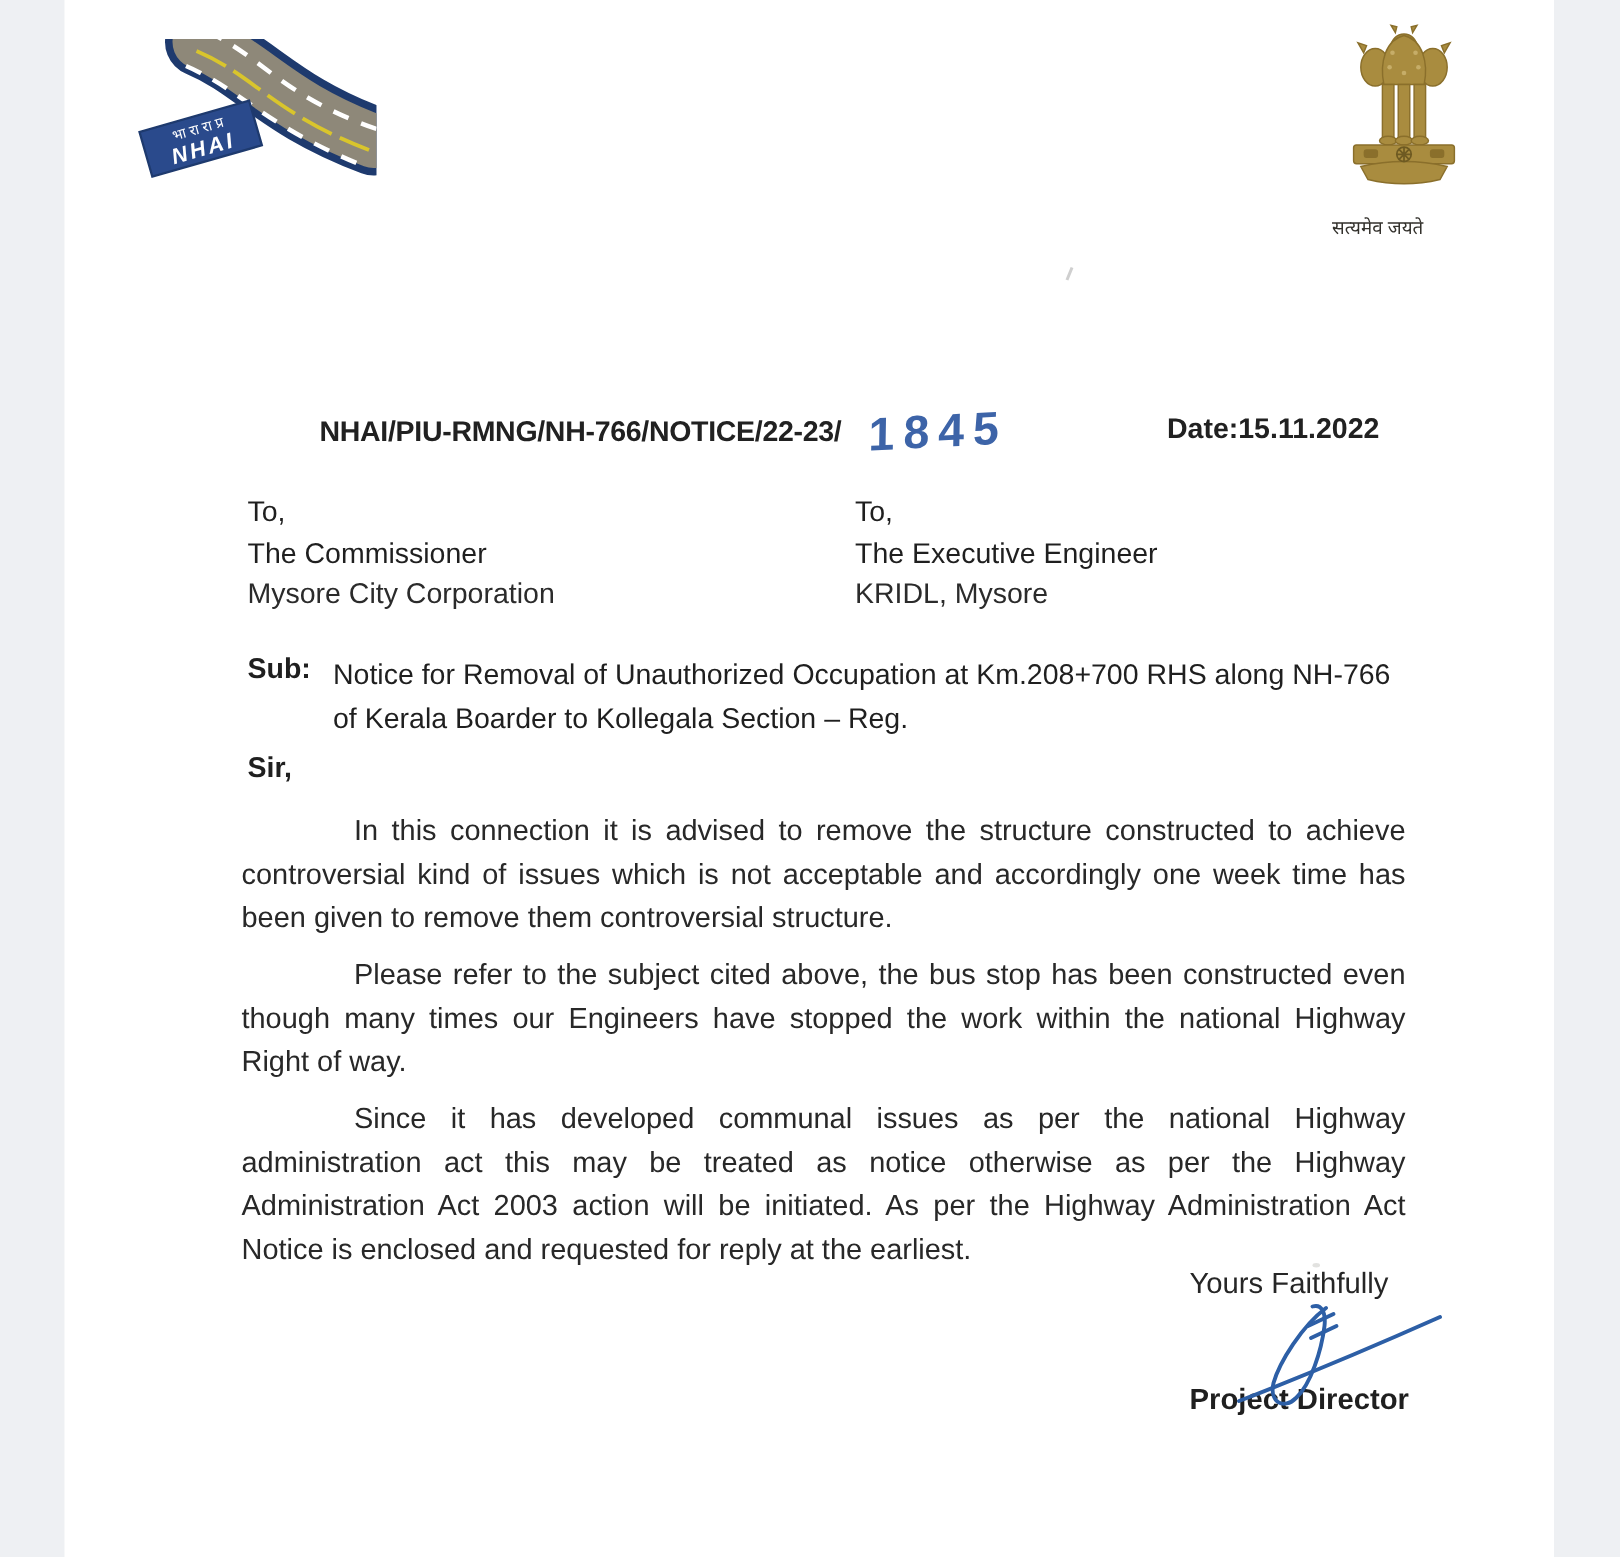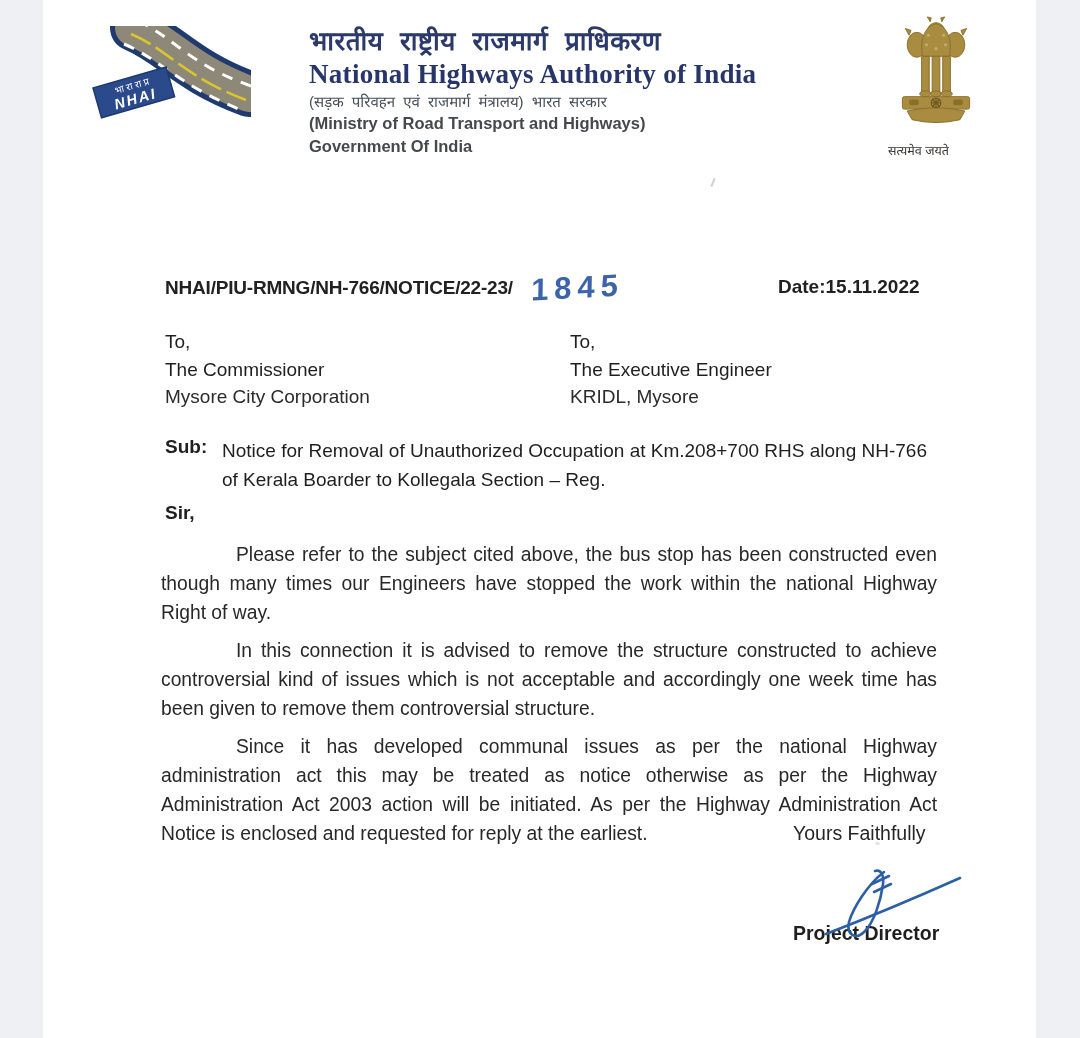--- a/index.html
+++ b/index.html
@@ -30,21 +30,21 @@
   .ministry-english{
     font-size:16.5px;font-weight:bold;color:#45484c;line-height:21px;
   }
   .govt{
     font-size:16.5px;font-weight:bold;color:#45484c;line-height:21px;margin-top:2px;
   }
   .emblem{position:absolute;left:845px;top:16px;width:112px;}
   .emblem-motto{font-size:12.5px;color:#33312c;margin-top:2px;}
   
   .ref-row{position:absolute;left:122px;top:270px;white-space:nowrap;}
-  .ref-number{font-size:19px;font-weight:bold;color:#212121;letter-spacing:-0.2px;}
+  .ref-number{font-size:19px;font-weight:bold;color:#212121;letter-spacing:-0.2px;margin-left:48px;}
   .handwritten{
     display:inline-block;font-size:31px;color:#3d64a8;font-weight:bold;
     letter-spacing:6px;margin-left:18px;vertical-align:-4px;
     transform:rotate(-3deg) skewX(-4deg);
   }
   .date{position:absolute;left:707px;top:276px;font-size:19px;font-weight:bold;color:#212121;margin-left:28px;}
   
   .addr{position:absolute;top:328px;width:360px;font-size:19px;line-height:27.5px;}
   .addr-1{left:122px;}
   .addr-2{left:527px;}
@@ -55,21 +55,21 @@
   .subject-label{font-weight:bold;font-size:19px;width:57px;flex:none;color:#1f1f1f;}
   .subject-text{font-weight:normal;font-size:19px;line-height:29px;width:712px;color:#1f1f1f;}
   .sir{position:absolute;left:122px;top:502px;font-size:19px;font-weight:bold;color:#1f1f1f;}
   
   .letter-body{position:absolute;left:118px;top:540px;width:776px;}
   .letter-body p{
     margin:0 0 9px 0;text-indent:75px;text-align:justify;
     font-size:19.3px;line-height:29px;color:#282828;
   }
   
-  .closing-va{position:absolute;left:750px;top:822px;font-size:19.5px;color:#262626;}
+  .closing-va{position:absolute;left:750px;top:845px;font-size:19.5px;color:#262626;}
   .closing-role{position:absolute;left:750px;top:922px;font-size:19.5px;font-weight:bold;color:#1f1f1f;}
   .signature{position:absolute;left:695px;top:858px;z-index:3;}
   
   .speck-1{position:absolute;left:669px;top:178px;width:2px;height:9px;background:#cfcfcf;transform:rotate(22deg);}
   .speck-2{position:absolute;left:832px;top:842px;width:5px;height:3px;background:#e2e2e0;border-radius:50%;}
 </style>
 </head>
 <body>
 
 <div class="page">
@@ -88,27 +88,20 @@
       <path d="M 33,18 C 70,34 86,58 150,84" fill="none" stroke="#ffffff" stroke-width="3" stroke-dasharray="11 9"></path>
 
       <g transform="translate(2,62) rotate(-16)">
         <rect x="0" y="0" width="76" height="31" fill="#2a4a8c" stroke="#1e3a6e" stroke-width="1.5"></rect>
         <text x="38" y="12" text-anchor="middle" font-size="9.5" fill="#ffffff">भा रा रा प्र</text>
         <text x="38" y="27" text-anchor="middle" font-size="14.5" font-weight="bold" font-style="italic" letter-spacing="2" fill="#ffffff">NHAI</text>
       </g>
     </svg>
   </div>
 
-  <div class="org-block">
-    <div class="org-hindi">भारतीय  राष्ट्रीय  राजमार्ग  प्राधिकरण</div>
-    <div class="org-english">National Highways Authority of India</div>
-    <div class="ministry-hindi">(सड़क परिवहन एवं राजमार्ग मंत्रालय) भारत सरकार</div>
-    <div class="ministry-english">(Ministry of Road Transport and Highways)</div>
-    <div class="govt">Government Of India</div>
-  </div>
 
   <div class="emblem">
     <svg width="96" height="120" viewBox="0 0 100 125">
       <g fill="#a98c3f" stroke="#8a6f2b" stroke-width="1">
 
         <ellipse cx="30" cy="30" rx="10" ry="13"></ellipse>
         <ellipse cx="70" cy="30" rx="10" ry="13"></ellipse>
         <path d="M22,20 l-4,-7 6,2 z M78,20 l4,-7 -6,2 z"></path>
 
         <circle cx="50" cy="16" r="9"></circle>
@@ -166,22 +159,22 @@
   </div>
 
   <div class="subject">
     <div class="subject-label">Sub:</div>
     <div class="subject-text">Notice for Removal of Unauthorized Occupation at Km.208+700 RHS along NH-766 of Kerala Boarder to Kollegala Section – Reg.</div>
   </div>
 
   <div class="sir">Sir,</div>
 
   <div class="letter-body">
+    <p>In this connection it is advised to remove the structure constructed to achieve controversial kind of issues which is not acceptable and accordingly one week time has been given to remove them controversial structure.</p>
     <p>Please refer to the subject cited above, the bus stop has been constructed even though many times our Engineers have stopped the work within the national Highway Right of way.</p>
-    <p>In this connection it is advised to remove the structure constructed to achieve controversial kind of issues which is not acceptable and accordingly one week time has been given to remove them controversial structure.</p>
     <p>Since it has developed communal issues as per the national Highway administration act this may be treated as notice otherwise as per the Highway Administration Act 2003 action will be initiated. As per the Highway Administration Act Notice is enclosed and requested for reply at the earliest.</p>
   </div>
 
   <div class="speck-2"></div>
   <div class="closing-va">Yours Faithfully</div>
   <div class="signature">
     <svg width="235" height="92" viewBox="0 0 235 92">
       <g fill="none" stroke="#2d5fa6" stroke-width="2.6" stroke-linecap="round">
 
         <path d="M 88,76 Q 150,52 222,20"></path>

